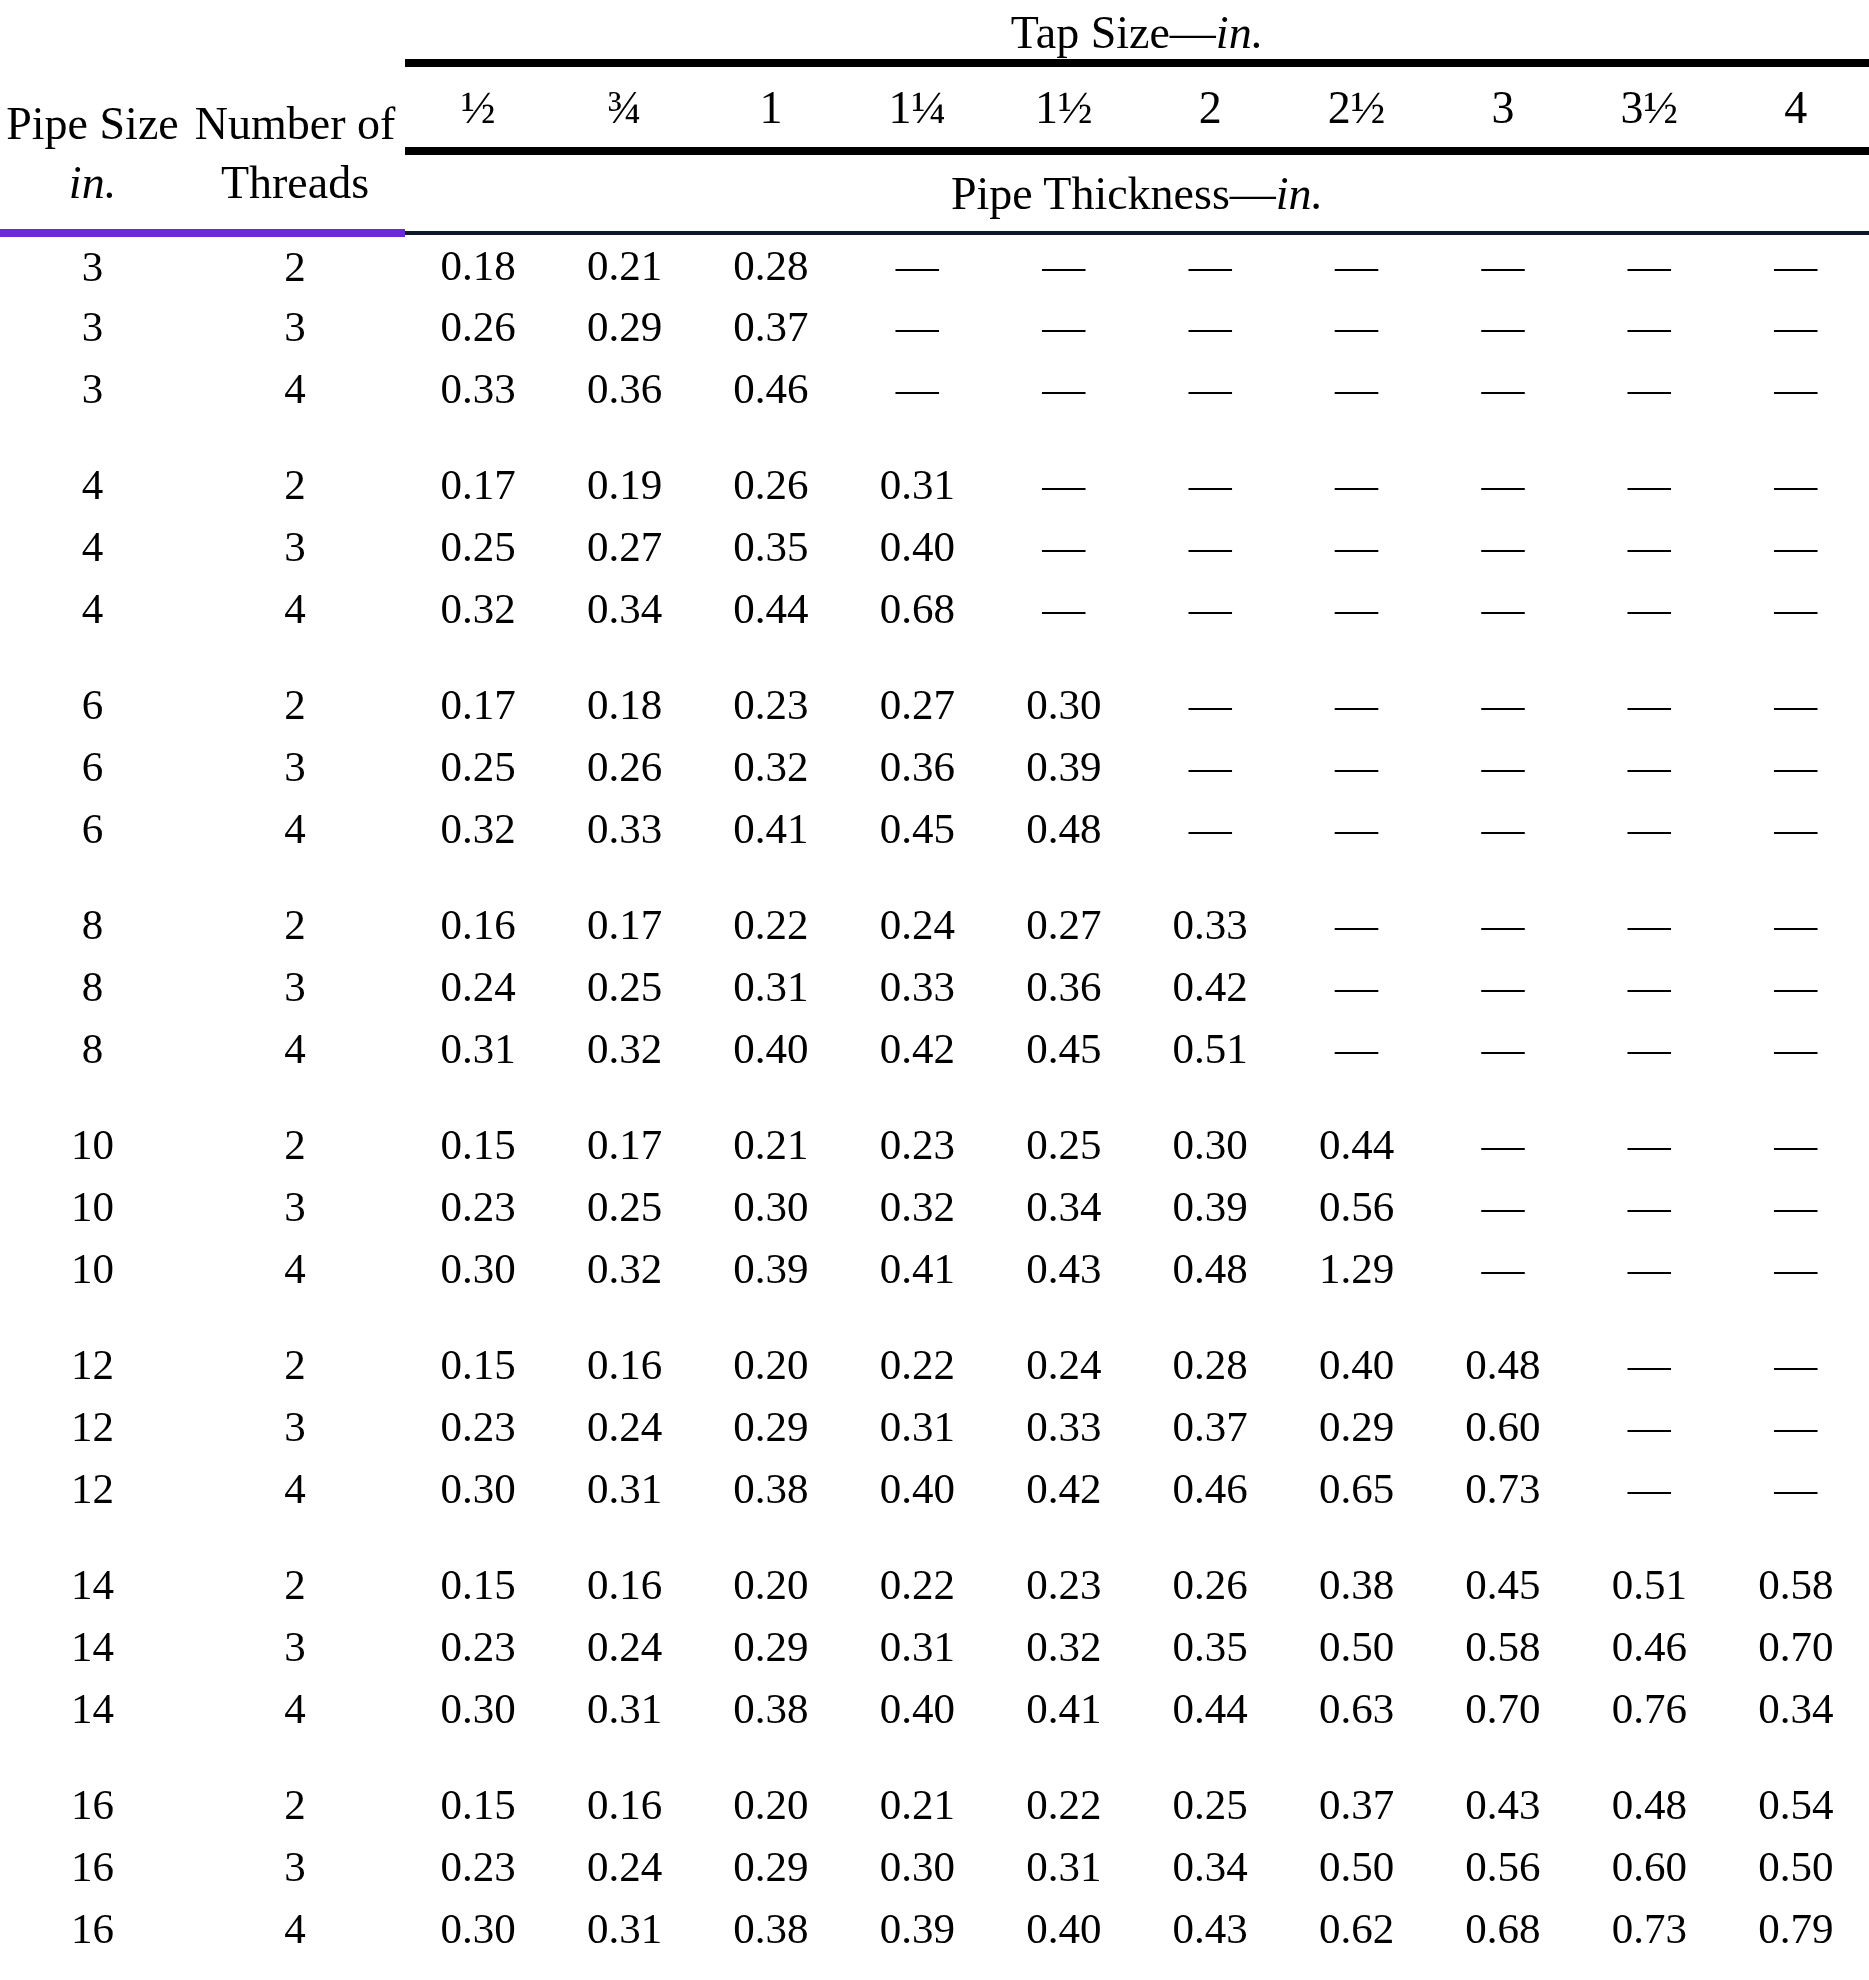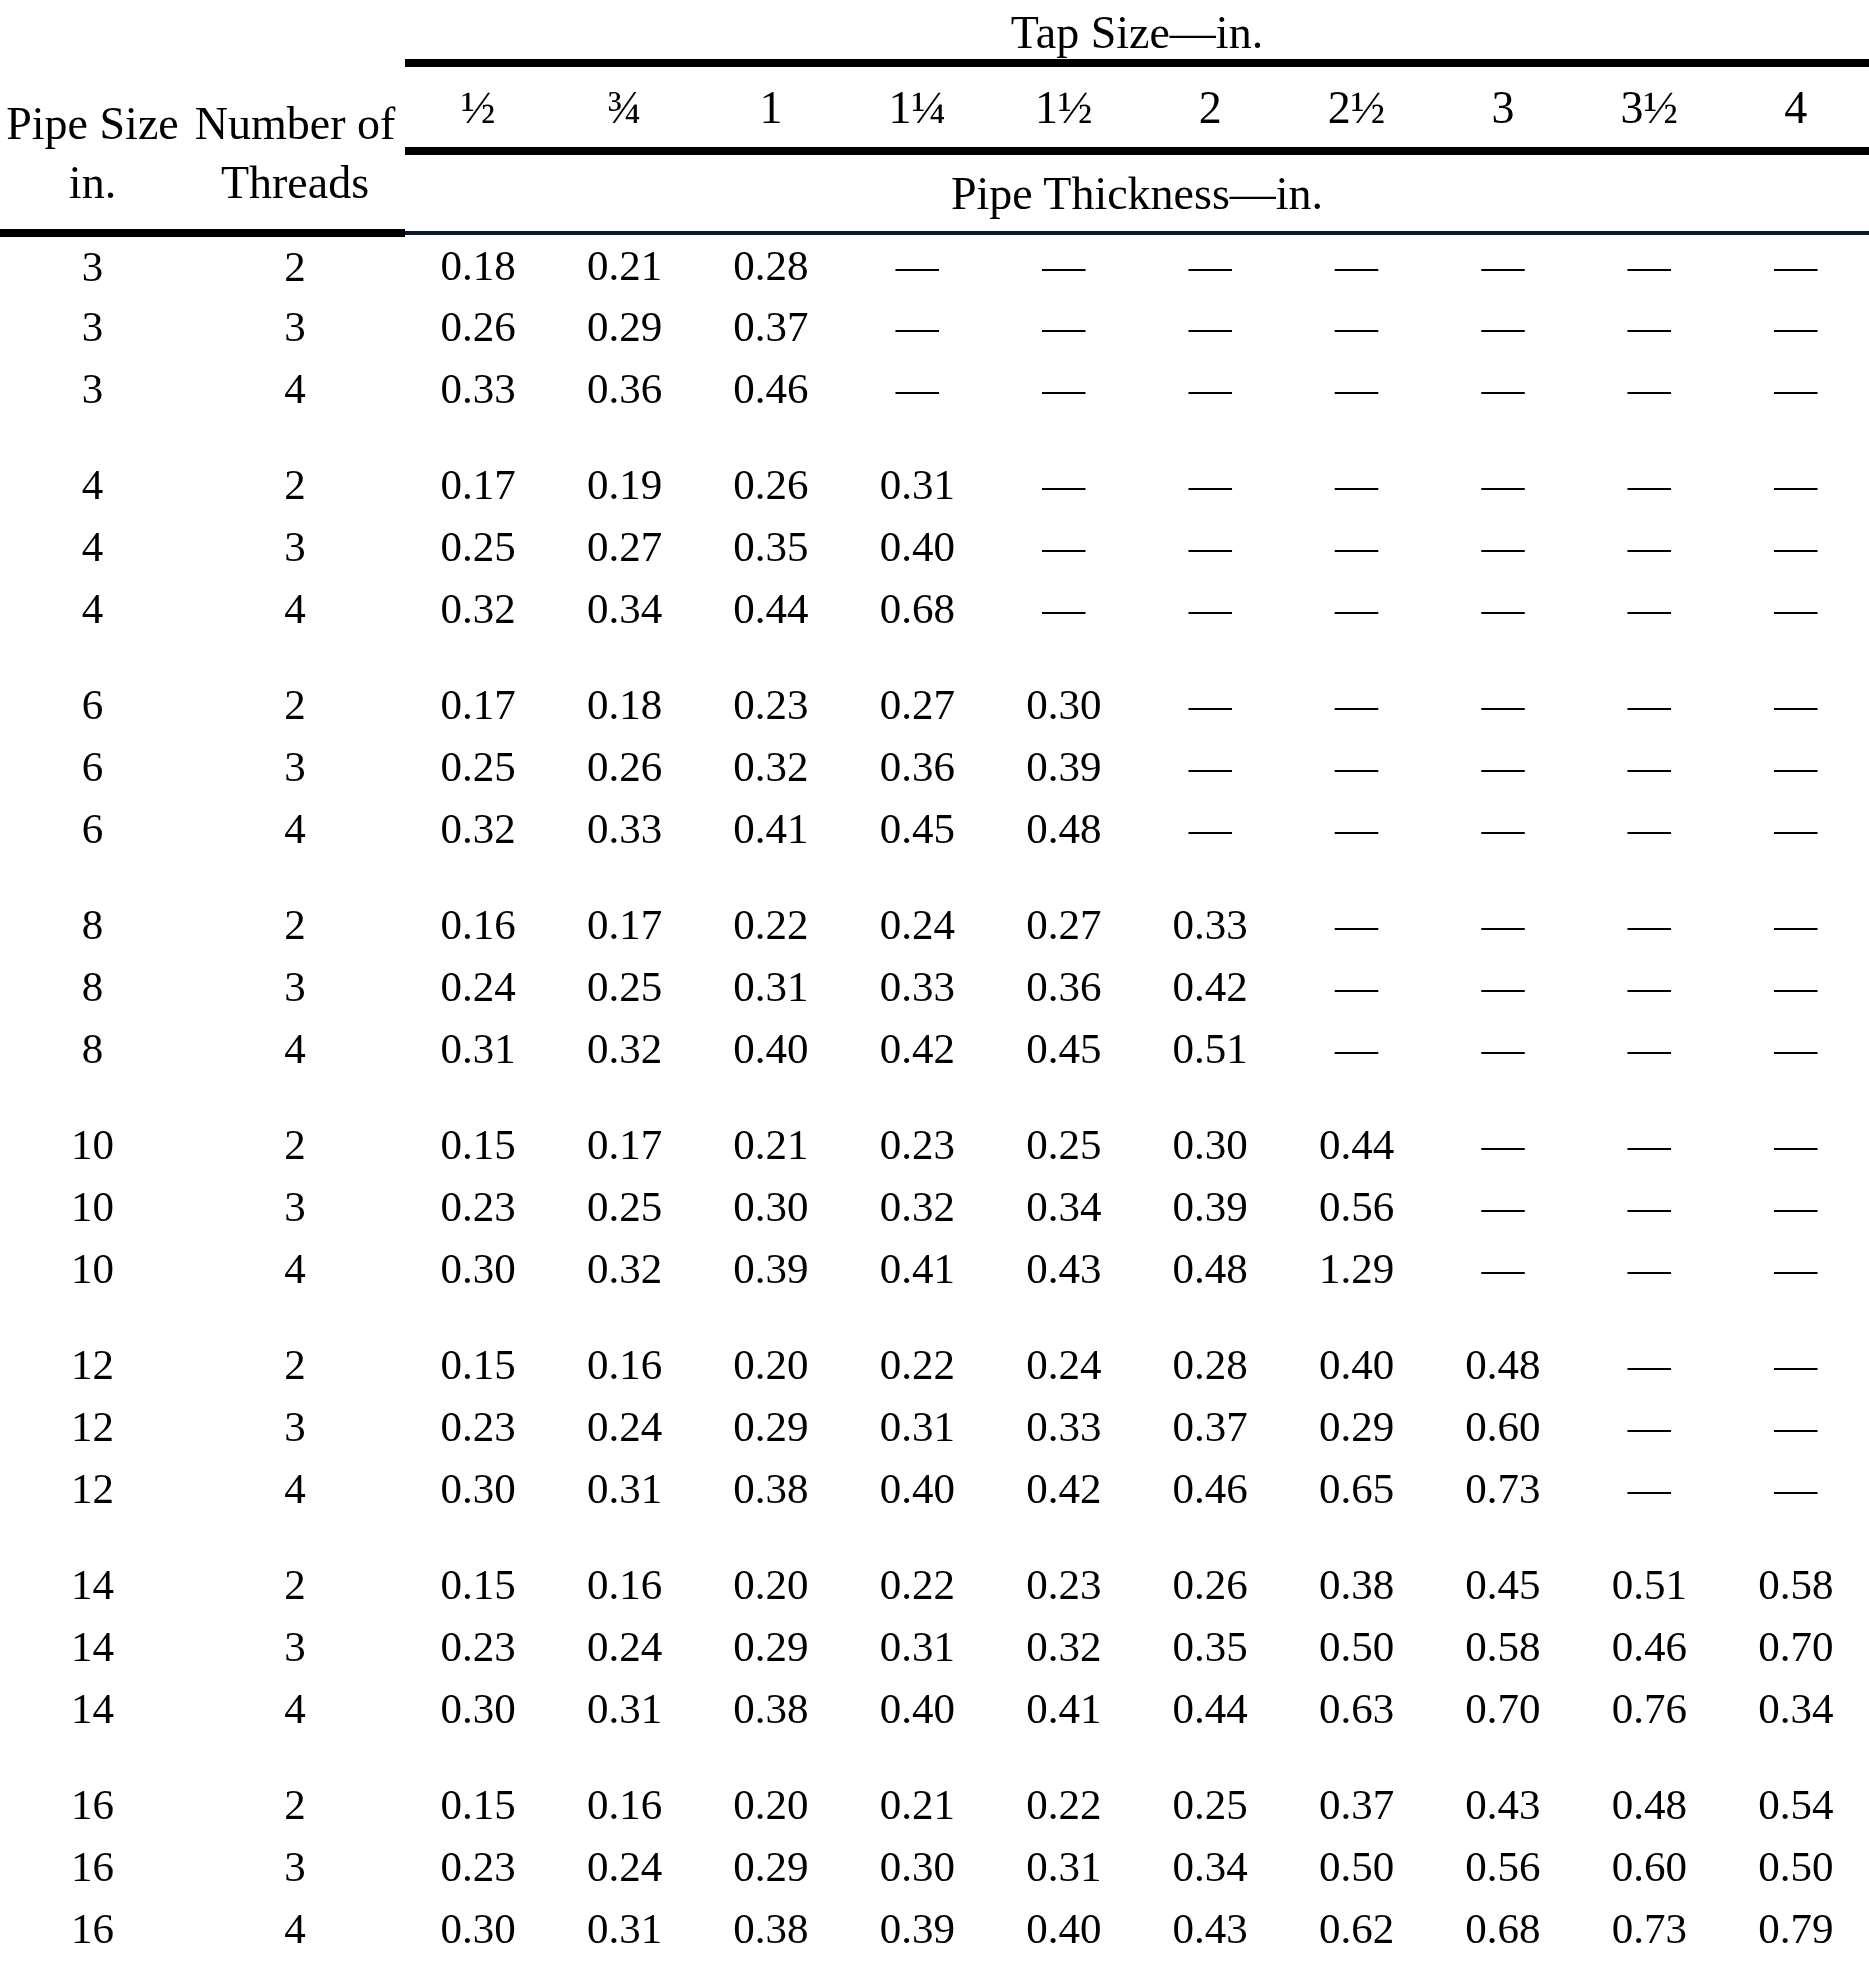--- a/index.html
+++ b/index.html
@@ -39,25 +39,25 @@
     border-bottom:8px solid #000;
   }
   tr.thickness-row td.thickness-title {
     height:82px;
     font-size:46px;
     border-bottom:4px solid #0f172a;
   }
   th.left-header {
     font-size:46px;
     line-height:1.28;
-    border-bottom:8px solid #000000;
+    border-bottom:8px solid #6d28d9;
     vertical-align:bottom;
     padding-bottom:16px;
   }
-  .unit { }
+  .unit { font-style:italic; }
   
   tbody td {
     height:62px;
     font-size:43px;
   }
   tr.spacer-row td {
     height:34px;
     border:none;
   }
   td.dash-cell { letter-spacing:0; }

